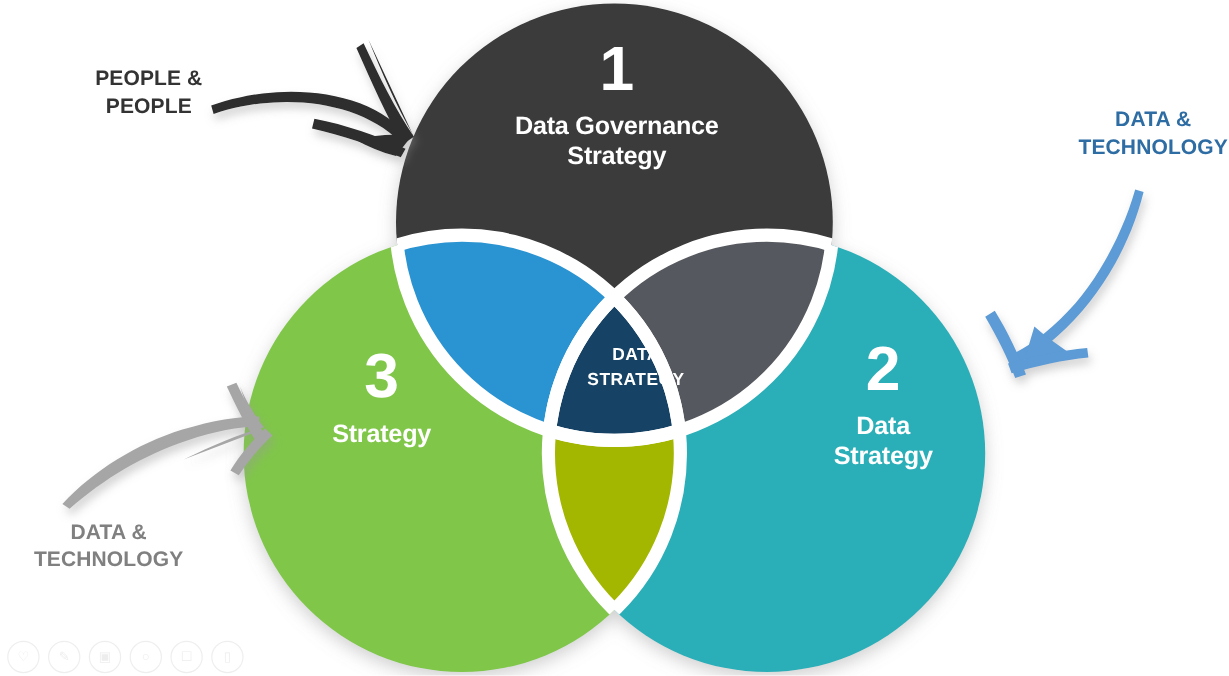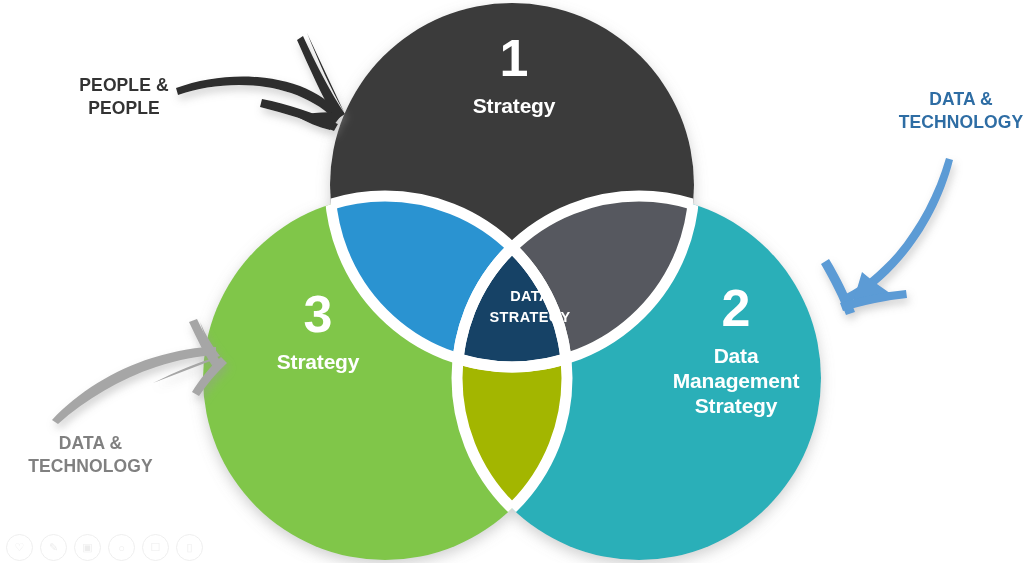--- a/index.html
+++ b/index.html
@@ -91,21 +91,20 @@
     line-height: 1.32;
     letter-spacing: 0.1px;
     user-select: none;
   }
   #callout-people {
     left: 44px;
     top: 54px;
     width: 160px;
     text-align: center;
     color: #333333;
-    margin-top: 20px;
   }
   #callout-right {
     left: 876px;
     top: 88px;
     width: 170px;
     text-align: center;
     color: #2E6DA4;
   }
   #callout-left {
     left: 8px;
@@ -254,27 +253,27 @@
                C 212,346 205,334 200,322
                C 206,340 210,352 213,360
                L 153,383 Z" fill="#A6A6A6"></path>
       <path d="M197,319 C 205,336 213,351 221,362 L 213,367 C 205,355 197,339 189,322 Z" fill="#A6A6A6"></path>
       <path d="M192,392 C 200,379 210,367 221,357 L 227,363 C 216,373 207,384 199,396 Z" fill="#A6A6A6"></path>
     </g>
   </svg>
 
   <div class="label" id="lbl-governance">
     <span class="num">1</span>
+    <span class="ttl">Data Governance</span>
     <span class="ttl">Strategy</span>
   </div>
 
   <div class="label" id="lbl-management">
     <span class="num">2</span>
     <span class="ttl">Data</span>
-    <span class="ttl">Management</span>
     <span class="ttl">Strategy</span>
   </div>
 
   <div class="label" id="lbl-analytics">
     <span class="num">3</span>
     <span class="ttl">Strategy</span>
   </div>
 
   <div id="lbl-center">
     <span>DATA</span><br>

